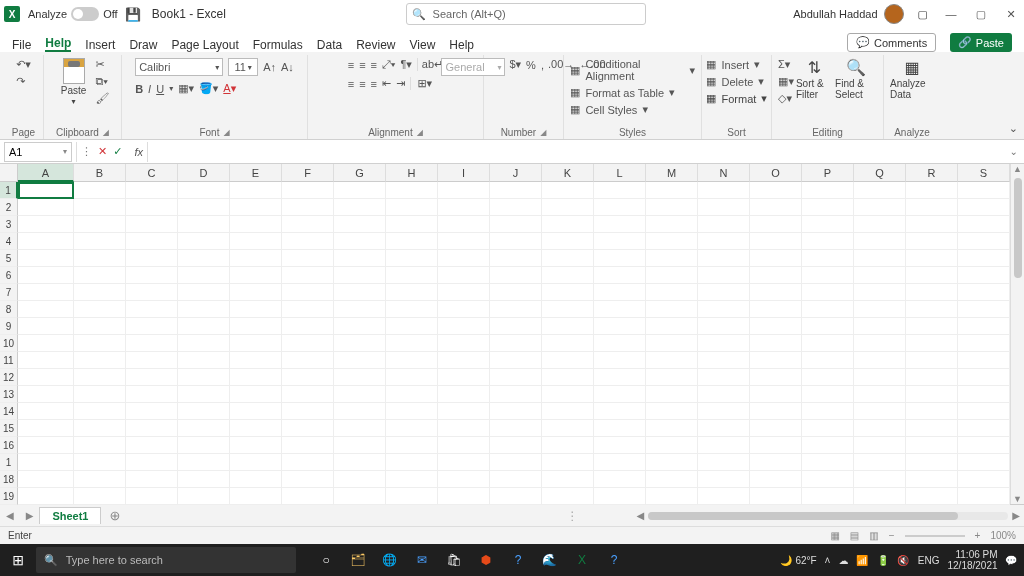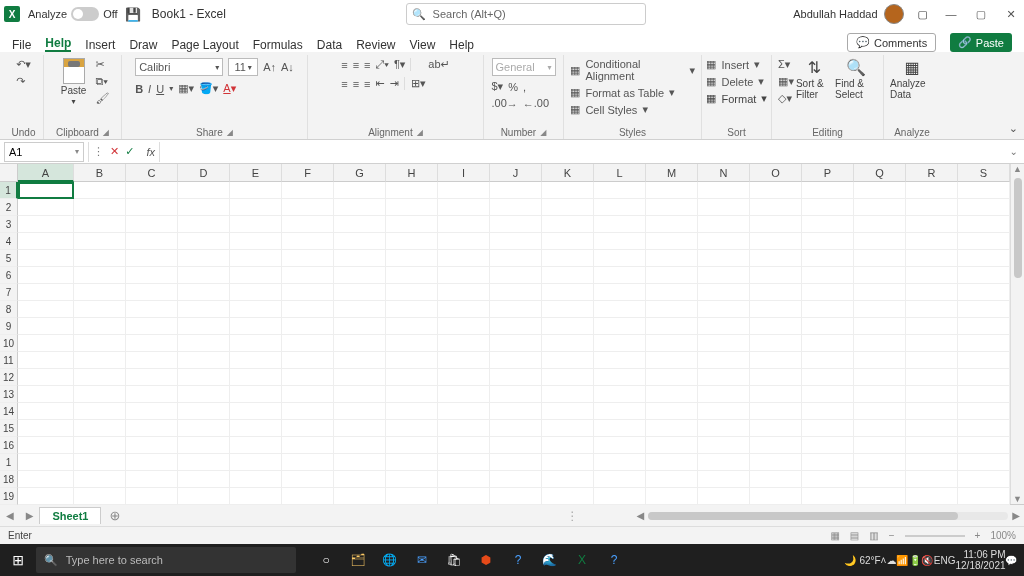--- a/index.html
+++ b/index.html
@@ -33,21 +33,21 @@
 .ribbon .icon-stack { display: flex; flex-direction: column; gap: 4px; font-size: 11px; color: #555; }
 .paste-icon { width: 22px; height: 26px; background: linear-gradient(#d9a441,#d9a441 35%, #fff 35%); border: 1px solid #aaa; position: relative; }
 .paste-icon::after { content:""; position:absolute; top:2px; left:4px; width: 12px; height: 6px; background: #777; border-radius: 2px; }
 .fmt-row { display: flex; align-items: center; gap: 5px; font-size: 11px; color: #555; }
 .font-select { width: 88px; height: 18px; border: 1px solid #bbb; background:#fff; font-size: 11px; padding: 0 3px; display: flex; align-items: center; justify-content: space-between; }
 .size-select { width: 30px; height: 18px; border: 1px solid #bbb; background:#fff; font-size: 11px; display: flex; align-items: center; justify-content: center; gap:2px; }
 .dim { color: #aaa; }
 .collapse-caret { position: absolute; right: 6px; bottom: 4px; font-size: 11px; color: #555; }
 
 .formula-bar { height: 24px; border-bottom: 1px solid #d0d0d0; display: flex; align-items: center; }
-.namebox { width: 80px; height: 20px; border: 1px solid #ccc; margin: 0 4px; padding: 0 4px; font-size: 11px; display: flex; align-items: center; justify-content: space-between; }
+.namebox { width: 68px; height: 20px; border: 1px solid #ccc; margin: 0 4px; padding: 0 4px; font-size: 11px; display: flex; align-items: center; justify-content: space-between; }
 .fb-btns { display: flex; gap: 6px; font-size: 11px; color: #777; padding: 0 4px; border-left: 1px solid #ddd; border-right: 1px solid #ddd; height: 20px; align-items: center; }
 .fx { font-style: italic; font-size: 11px; color: #555; margin-left: 6px; }
 .fb-expand { margin-left: auto; padding: 0 6px; color: #777; font-size: 10px; }
 
 .sheet-area { position: relative; height: 340px; display: flex; }
 .corner { width: 18px; height: 18px; border-right: 1px solid #ccc; border-bottom: 1px solid #ccc; background: #f3f3f3; }
 .col-headers { display: flex; height: 18px; }
 .col-h { width: 52px; border-right: 1px solid #ddd; border-bottom: 1px solid #ccc; text-align: center; font-size: 11px; color: #444; background: #f3f3f3; line-height: 18px; }
 .col-h.active { background: #d5e6dc; border-bottom: 2px solid #107c41; }
 .row-headers { display: flex; flex-direction: column; width: 18px; }
@@ -71,21 +71,21 @@
 .hscroll .sarrow { font-size: 10px; color: #888; }
 
 .statusbar { height: 18px; background: #f3f3f3; font-size: 10px; color: #444; display: flex; align-items: center; padding: 0 8px; border-top: 1px solid #ddd; }
 .statusbar .right { margin-left: auto; display: flex; align-items: center; gap: 10px; color: #888; }
 
 .taskbar { position: absolute; bottom: 0; left: 0; right: 0; height: 32px; background: #1f1f1f; display: flex; align-items: center; color: #fff; font-size: 11px; }
 .start { width: 36px; display: flex; justify-content: center; font-size: 14px; }
 .tb-search { background: #333; height: 26px; width: 260px; display: flex; align-items: center; gap: 8px; padding: 0 8px; color: #bbb; border-radius: 2px; }
 .tb-icons { display: flex; gap: 8px; margin-left: 18px; }
 .tb-icon { width: 24px; height: 24px; display: flex; align-items: center; justify-content: center; font-size: 12px; }
-.tb-right { margin-left: auto; display: flex; align-items: center; padding: 0 6px; font-size: 10px; color: #ddd; }
+.tb-right { margin-left: auto; display: flex; align-items: center; gap: 8px; padding: 0 6px; font-size: 10px; color: #ddd; }
 .clock { text-align: right; line-height: 11px; }
 </style>
 </head>
 <body>
 
 <div class="titlebar">
   <div class="app-icon">X</div>
   <div class="autosave">
     <span>Analyze</span>
     <div class="toggle"></div>
@@ -126,21 +126,21 @@
 </div>
 
 <div class="ribbon">
   <div class="group" style="width:40px">
     <div class="group-content">
         <div class="icon-stack">
       <span>↶▾</span>
       <span>↷</span>
     </div>
       </div>
-    <div class="group-label">Undo</div>
+    <div class="group-label">Page</div>
   </div>
 
   <div class="group" style="width:78px">
     <div class="group-content">
       <div class="big-btn">
         <div class="paste-icon"></div>
         <span>Paste</span>
         <span style="font-size:8px">▾</span>
       </div>
       <div class="icon-stack">
@@ -173,52 +173,52 @@
         <b>B</b>
         <i>I</i>
         <u>U</u>
           <span style="font-size:8px">▾</span>
         <span>▦▾</span>
         <span>🪣▾</span>
         <span style="color:#d13438"><u>A</u>▾</span>
       </div>
     </div>
     <div class="group-label">
-        <span>Share</span>
+        <span>Font</span>
         <span class="launcher">◢</span>
       </div>
   </div>
 
   <div class="group" style="width:176px">
     <div class="group-content" style="flex-direction:column;gap:6px;align-items:flex-start">
       <div class="fmt-row">
         <span>≡</span>
         <span>≡</span>
         <span>≡</span>
         <span>⤢▾</span>
         <span>¶▾</span>
-        <span style="border-left:1px solid #ddd;padding-left:17px">ab↵</span>
+        <span style="border-left:1px solid #ddd;padding-left:4px">ab↵</span>
       </div>
       <div class="fmt-row">
         <span>≡</span>
         <span>≡</span>
         <span>≡</span>
         <span>⇤</span>
         <span>⇥</span>
         <span style="border-left:1px solid #ddd;padding-left:6px">⊞▾</span>
       </div>
     </div>
     <div class="group-label">
         <span>Alignment</span>
         <span class="launcher">◢</span>
       </div>
   </div>
 
   <div class="group" style="width:80px">
-    <div class="group-content dim" style="flex-direction:column;align-items:flex-start">
+    <div class="group-content dim" style="flex-direction:row;align-items:flex-start">
       <div class="font-select" style="width:64px">
           <span>General</span>
           <span style="font-size:8px">▾</span>
         </div>
       <div class="fmt-row">
         <span>$▾</span>
         <span>%</span>
         <span>,</span>
       </div>
       <div class="fmt-row">

